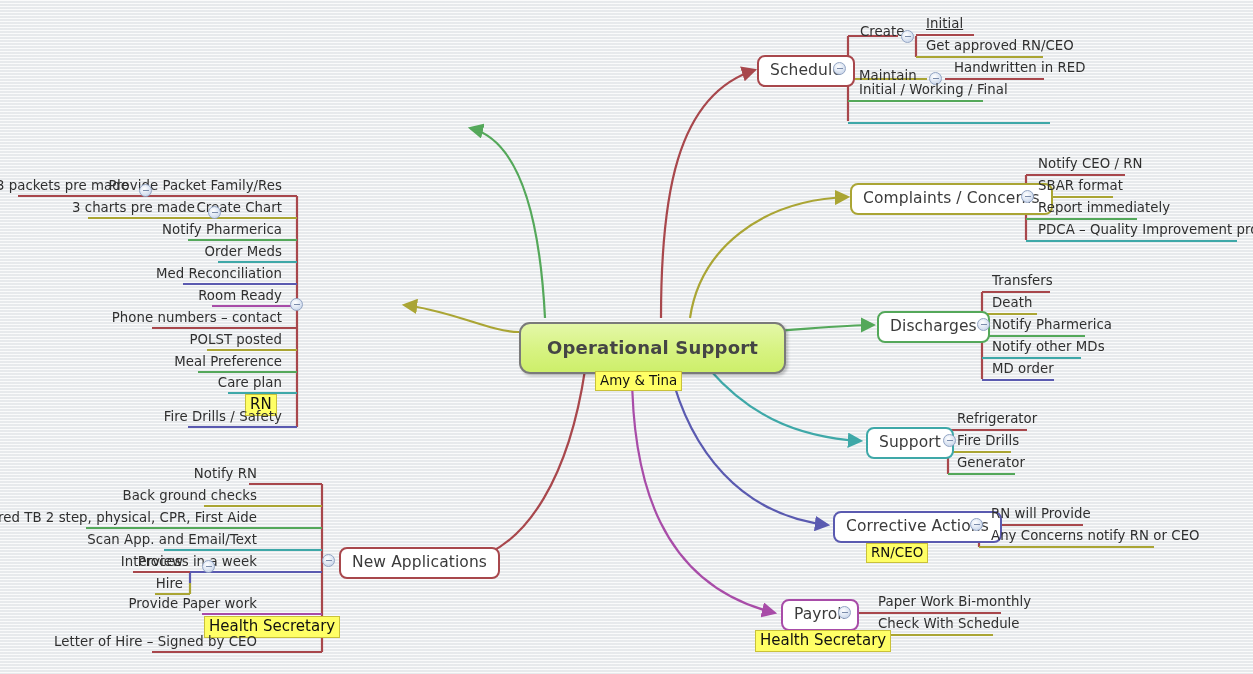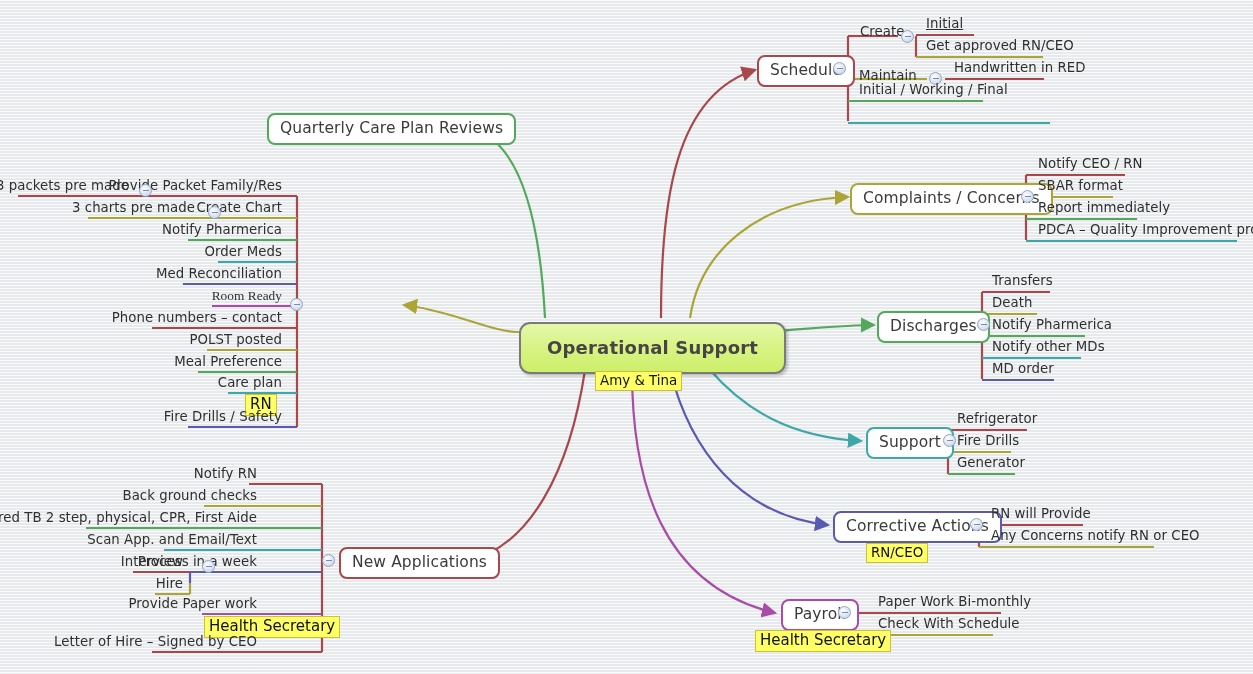--- a/index.html
+++ b/index.html
@@ -221,21 +221,20 @@
     <path d="M 188,427 L 297,427" fill="none" stroke="#5a5ab0" stroke-width="2.2"></path>
 
     <path d="M 18,196 L 18,196" fill="none" stroke="#a8474c" stroke-width="2.2"></path>
 
     <path d="M 88,218 L 88,218" fill="none" stroke="#a8474c" stroke-width="2.2"></path>
   </svg>
 
   <div class="node central" style="left:519px; top:322px;">Operational Support</div>
   <div class="tag" style="left:595px; top:371px;">Amy &amp; Tina</div>
 
-  <div class="node boxnode" style="left:267px; top:113px; border-color:#54a85a;">Quarterly Care Plan Reviews</div>
 
   <div class="node boxnode" style="left:757px; top:55px; border-color:#a8474c;">Schedule</div>
   <div class="toggle" style="left:833px; top:62px;"></div>
 
   <div class="node leaf r" style="left:858px; top:24px;">Create</div>
   <div class="toggle" style="left:901px; top:30px;"></div>
   <div class="node leaf r" style="left:924px; top:16px;text-decoration:underline;">Initial</div>
   <div class="node leaf r" style="left:924px; top:38px;">Get approved RN/CEO</div>
 
   <div class="node leaf r" style="left:857px; top:68px;">Maintain</div>
@@ -306,21 +305,21 @@
   <div class="toggle" style="left:139px; top:184px;"></div>
   <div class="node leaf l" style="right:1122px; top:178px;">3 packets pre made</div>
 
   <div class="node leaf l" style="right:969px; top:200px;">Create Chart</div>
   <div class="toggle" style="left:208px; top:206px;"></div>
   <div class="node leaf l" style="right:1056px; top:200px;">3 charts pre made</div>
 
   <div class="node leaf l" style="right:969px; top:222px;">Notify Pharmerica</div>
   <div class="node leaf l" style="right:969px; top:244px;">Order Meds</div>
   <div class="node leaf l" style="right:969px; top:266px;">Med Reconciliation</div>
-  <div class="node leaf l" style="right:969px; top:288px;font-family:Liberation Serif, serif;">Room Ready</div>
+  <div class="node leaf l" style="right:969px; top:288px;">Room Ready</div>
   <div class="node leaf l" style="right:969px; top:310px;text-align:right;">Phone numbers – contact</div>
   <div class="node leaf l" style="right:969px; top:332px;">POLST posted</div>
   <div class="node leaf l" style="right:969px; top:354px;">Meal Preference</div>
   <div class="node leaf l" style="right:969px; top:375px;">Care plan</div>
   <div class="tag big" style="left:245px; top:394px;">RN</div>
   <div class="node leaf l" style="right:969px; top:409px;margin-left:12px;">Fire Drills / Safety</div>
 
 </div>
 
 </body></html>

